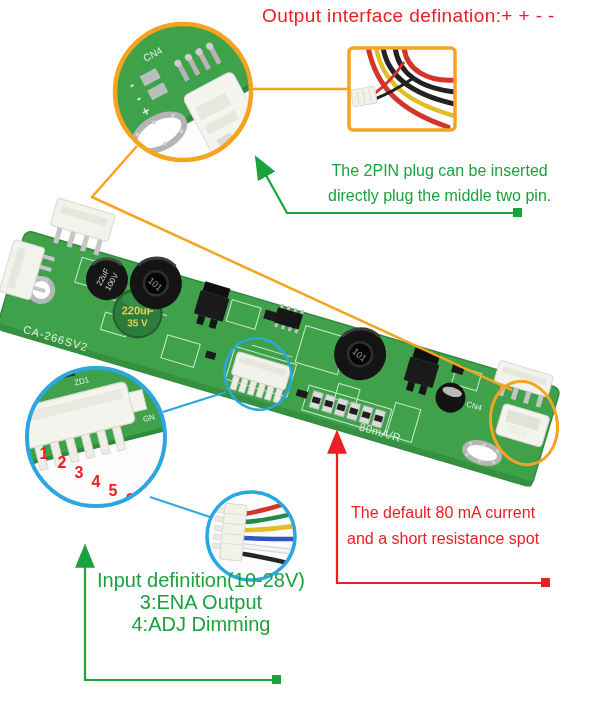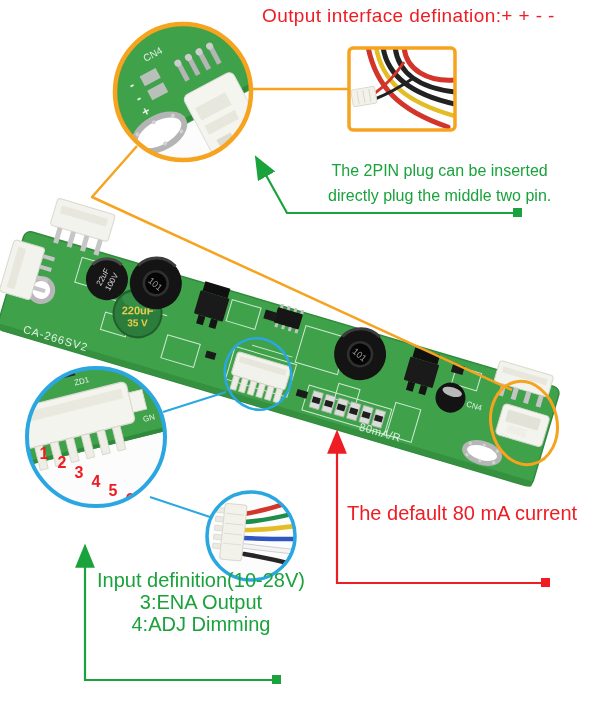--- a/index.html
+++ b/index.html
@@ -4,21 +4,21 @@
 <style>
   html,body{margin:0;padding:0;background:#ffffff;}
   .stage{
     position:relative;width:600px;height:718px;overflow:hidden;background:#ffffff;
     font-family:"Liberation Sans", sans-serif;
   }
   .stage svg{position:absolute;left:0;top:0;}
   .note{position:absolute;white-space:nowrap;text-align:center;}
   .t-title{left:262px;top:5px;font-size:19px;letter-spacing:.4px;color:#ee1c23;font-weight:500;}
   .t-plug{left:291px;top:158px;font-size:16px;line-height:25px;color:#1aa23c;margin-left:37px;}
-  .t-current{left:347px;top:500px;font-size:20px;line-height:26px;color:#ee1c23;}
+  .t-current{left:347px;top:500px;font-size:16px;line-height:26px;color:#ee1c23;}
   .t-input{left:97px;top:569px;font-size:20px;line-height:22px;color:#1aa23c;}
   text{font-family:"Liberation Sans", sans-serif;}
 </style>
 </head>
 <body>
 
 <div class="stage">
 
 <svg width="600" height="718" viewBox="0 0 600 718">
   <defs>
@@ -388,20 +388,21 @@
 
 <div class="note t-title">Output interface defination:+ + - -</div>
 
 <div class="note t-plug">
   <div>The 2PIN plug can be inserted</div>
   <div>directly plug the middle two pin.</div>
 </div>
 
 <div class="note t-current">
   <div>The default 80 mA current</div>
+  <div>and a short resistance spot</div>
 </div>
 
 <div class="note t-input">
   <div>Input definition(10-28V)</div>
   <div>3:ENA Output</div>
   <div>4:ADJ Dimming</div>
 </div>
 
 </div>
 

